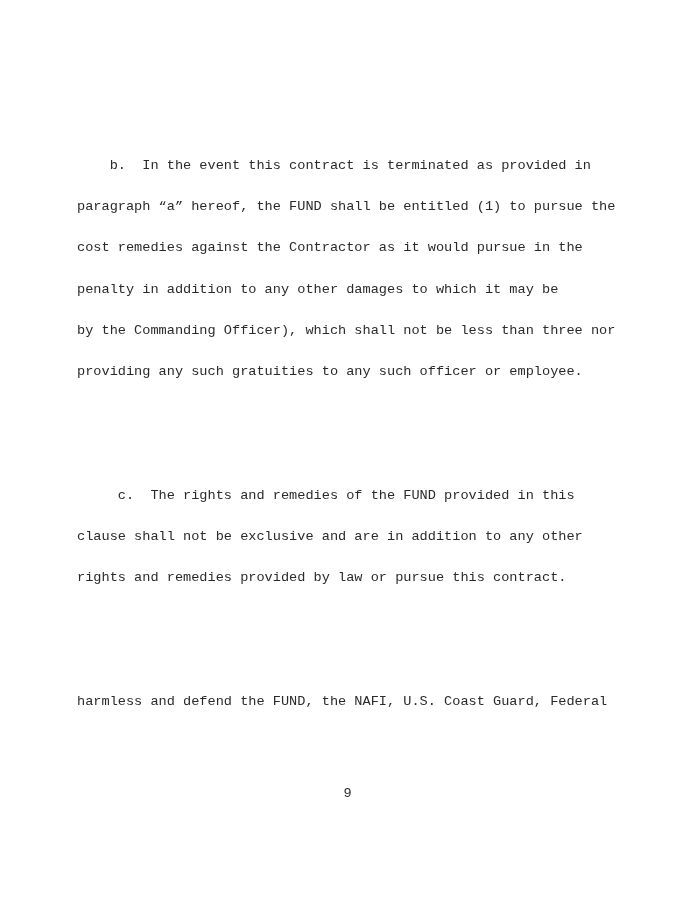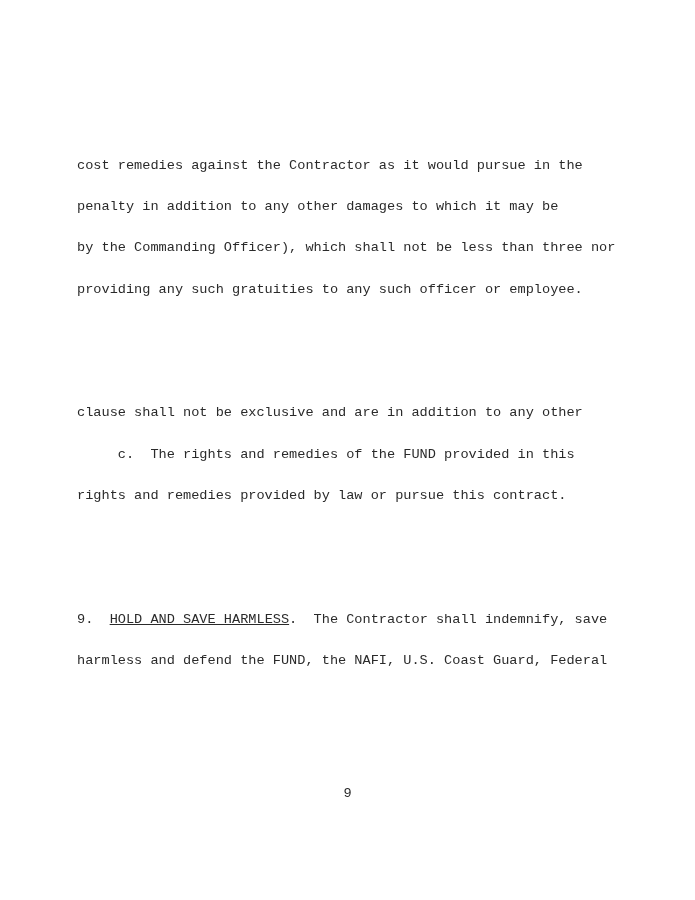--- a/index.html
+++ b/index.html
@@ -54,34 +54,35 @@
       color: #2a2a2a;
     }
   </style>
 </head>
 <body>
 
 <div class="page">
   <div class="text-block">
 
     <div class="para">
+      <span class="line">    b.  In the event this contract is terminated as provided in</span>
+      <span class="line">paragraph “a” hereof, the FUND shall be entitled (1) to pursue the</span>
       <span class="line">cost remedies against the Contractor as it would pursue in the</span>
       <span class="line">penalty in addition to any other damages to which it may be</span>
       <span class="line">by the Commanding Officer), which shall not be less than three nor</span>
       <span class="line">providing any such gratuities to any such officer or employee.</span>
     </div>
 
     <div class="para">
+      <span class="line">     c.  The rights and remedies of the FUND provided in this</span>
       <span class="line">clause shall not be exclusive and are in addition to any other</span>
-      <span class="line">     c.  The rights and remedies of the FUND provided in this</span>
       <span class="line">rights and remedies provided by law or pursue this contract.</span>
     </div>
 
     <div class="para">
-      <span class="line"><span>9.  </span><span class="u">HOLD AND SAVE HARMLESS</span><span>.  The Contractor shall indemnify, save</span></span>
       <span class="line">harmless and defend the FUND, the NAFI, U.S. Coast Guard, Federal</span>
       
       
       
       
       
       
       
       
       

